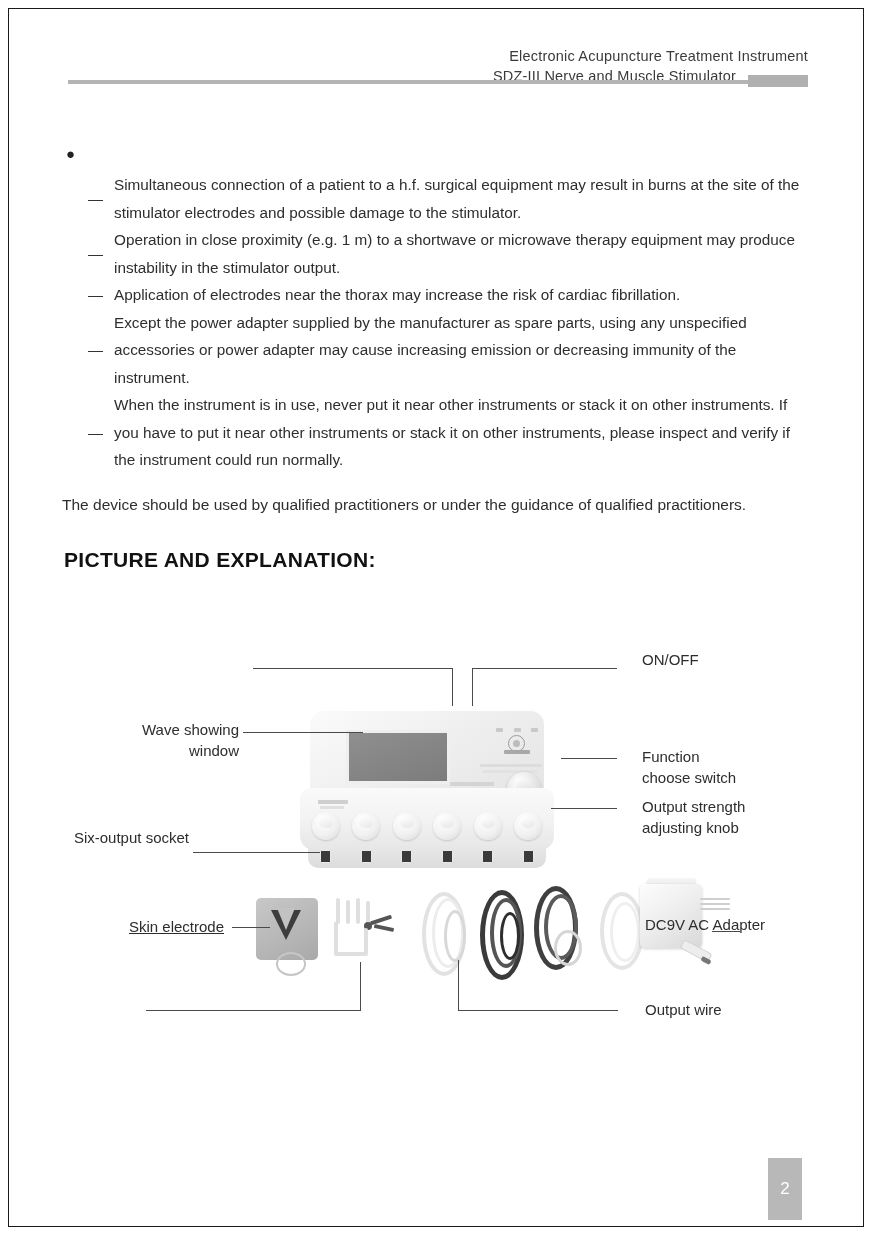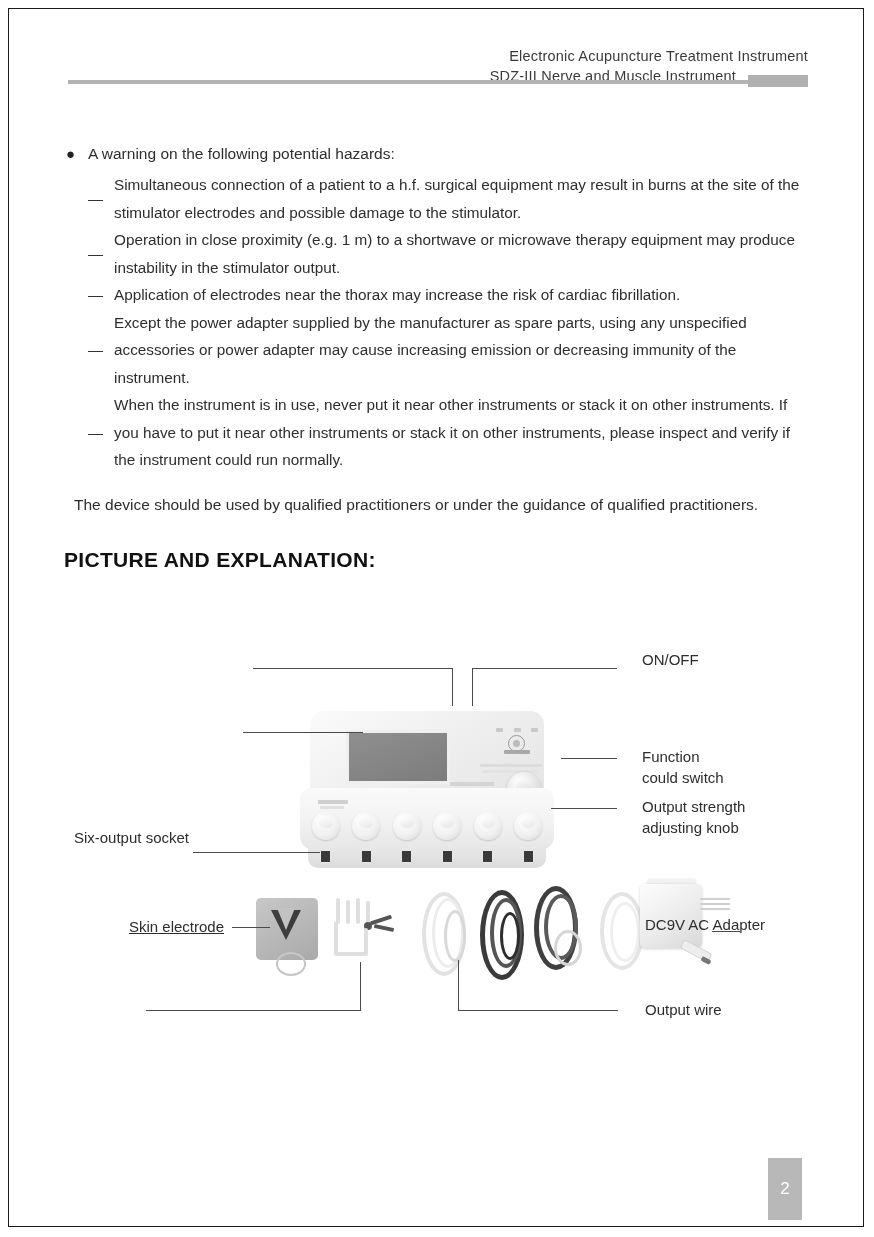--- a/index.html
+++ b/index.html
@@ -27,21 +27,21 @@
   .bullet-dot{width:22px;flex:0 0 22px;font-size:15px;line-height:27px;
               text-align:left;padding-left:4px;color:#222;}
   .bullet-text{font-size:15.5px;line-height:27px;color:#2e2e2e;}
 
   .dash-list{margin-left:26px;margin-top:2px;}
   .dash-row{display:flex;align-items:center;}
   .dash-mark{flex:0 0 26px;width:26px;font-size:15px;color:#333;
              text-align:left;line-height:1;}
   .dash-body{font-size:15.3px;line-height:27.5px;color:#2e2e2e;letter-spacing:0px;}
 
-  .para{font-size:15.5px;line-height:29px;color:#2e2e2e;margin-top:16px;margin-left:12px;}
+  .para{font-size:15.5px;line-height:29px;color:#2e2e2e;margin-top:16px;}
 
   .section-title{position:absolute;left:64px;top:548px;font-size:21px;
                  font-weight:600;letter-spacing:.3px;color:#111;}
 
   
   .figure{position:absolute;left:0;top:640px;width:874px;height:420px;}
 
   .lbl{position:absolute;font-size:15px;line-height:20.5px;color:#2d2d2d;
        white-space:pre-line;}
   .lbl.r-align{text-align:right;}
@@ -151,30 +151,29 @@
            background:#b8b8b8;color:#ffffff;font-size:17px;
            display:flex;align-items:center;justify-content:center;}
 </style>
 </head>
 <body>
 
 <div class="page-frame"></div>
 
 <div class="header">
   <div class="header-line l1">Electronic Acupuncture Treatment Instrument</div>
-  <div class="header-line l2">SDZ-III Nerve and Muscle Instrument</div>
+  <div class="header-line l2">SDZ-III Nerve and Muscle Stimulator</div>
 </div>
 <div class="header-rule"></div>
 <div class="header-block"></div>
 
 <div class="content">
 
   <div class="bullet-row">
     <div class="bullet-dot">●</div>
-    <div class="bullet-text">A warning on the following potential hazards:</div>
   </div>
 
   <div class="dash-list">
 
     <div class="dash-row">
       <div class="dash-mark">—</div>
       <div class="dash-body">Simultaneous connection of a patient to a h.f. surgical equipment may result in burns at the site of the stimulator electrodes and possible damage to the stimulator.</div>
     </div>
 
     <div class="dash-row">
@@ -257,27 +256,29 @@
 
   <div class="lead h" style="left:243px;top:92px;width:120px;"></div>
 
   <div class="lead h" style="left:561px;top:118px;width:56px;"></div>
 
   <div class="lead h" style="left:551px;top:168px;width:66px;"></div>
 
   <div class="lead h" style="left:193px;top:212px;width:127px;"></div>
 
 
+  <div class="lbl r-align" style="left:93px;top:80px;width:146px;">Wave showing
+window</div>
 
   <div class="lbl r-align" style="left:43px;top:188px;width:146px;">Six-output socket</div>
 
   <div class="lbl" style="left:642px;top:10px;">ON/OFF</div>
 
   <div class="lbl" style="left:642px;top:107px;">Function
-could switch</div>
+choose switch</div>
 
   <div class="lbl" style="left:642px;top:157px;">Output strength
 adjusting knob</div>
 
   <div class="acc acc-pad"></div>
   <div class="acc-padtail"></div>
 
   <div class="acc acc-clamp">
     <div class="w" style="left:6px;top:0px;width:4px;height:26px;"></div>
     <div class="w" style="left:16px;top:2px;width:4px;height:24px;"></div>

